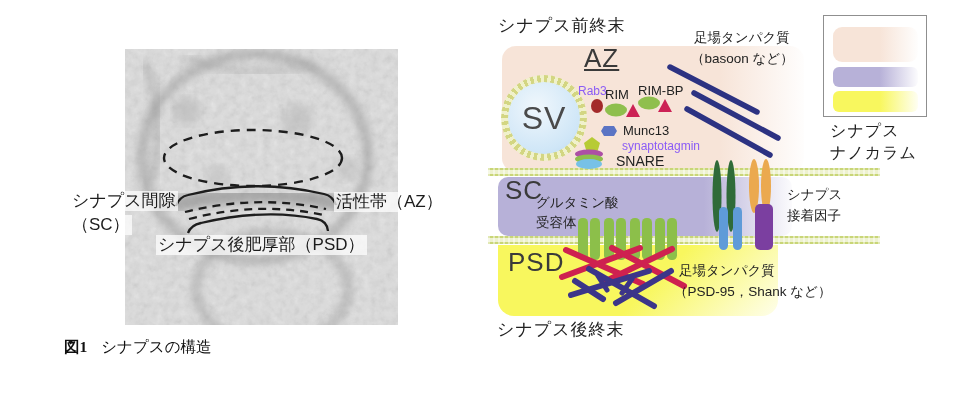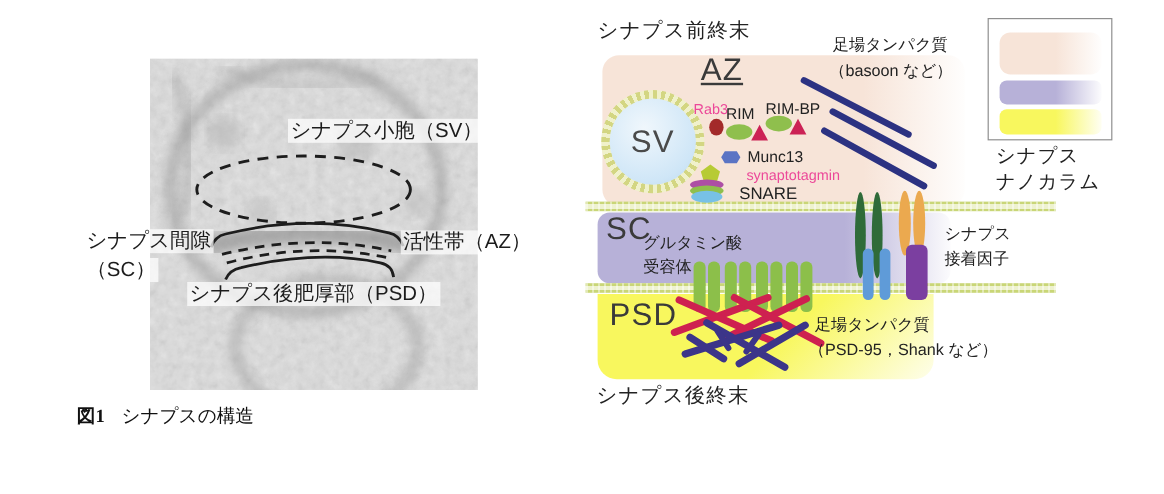--- a/index.html
+++ b/index.html
@@ -2,42 +2,42 @@
 <html style="--az-region: #f7e4d8; --sc-region: #b7b1d8; --psd-region: #f8f75e; --membrane: #c9d677; --sv-fill: #cfe6f7; --rab3-red: #a32a2a; --rim-green: #8fbf4d; --triangle-red: #cc2255; --munc13-blue: #5b74c4; --synaptotagmin-green: #b7cb35; --snare-magenta: #ad4fa5; --snare-cyan: #77c1e6; --scaffold-navy: #2c3282; --scaffold-red: #ce2150; --scaffold-dark-purple: #3c3589; --receptor-green: #8cbf4a; --adhesion-dark-green: #2f6b39; --adhesion-blue: #5f9bd8; --adhesion-orange: #eba94f; --adhesion-purple: #7b3fa0;"><head>
 <meta charset="utf-8">
 <style>
   html,body{margin:0;padding:0;background:#ffffff;}
   .stage{position:relative;width:970px;height:412px;background:#fff;overflow:hidden;
          font-family:"Liberation Sans",sans-serif;}
   .lbl{position:absolute;white-space:nowrap;color:#1c1c1c;line-height:1.15;}
   .em-lbl{font-size:17px;background:rgba(255,255,255,0.72);padding:0 2px;}
   .big{font-size:26px;color:#3a3a3a;letter-spacing:1px;}
   .small{font-size:13px;color:#222;}
-  .tiny{font-size:12px;color:#ec4899;}
+  .tiny{font-size:12px;color:#8b5cf6;}
   .jp17{font-size:17px;color:#222;letter-spacing:1px;}
   
   .em{position:absolute;left:125px;top:49px;width:273px;height:276px;background:#d9d9d9;}
   
   .az-box{position:absolute;left:502px;top:46px;width:302px;height:126px;border-radius:14px;
           background:linear-gradient(to right,var(--az-region) 72%,rgba(247,228,216,0.05) 100%);}
   .membrane{position:absolute;left:488px;width:392px;height:8px;
             background:linear-gradient(var(--membrane) 0 2px,#eef2cf 2px 6px,var(--membrane) 6px 8px);}
   .membrane:after{content:"";position:absolute;inset:0;
             background:repeating-linear-gradient(90deg,rgba(255,255,255,0.45) 0 2px,rgba(0,0,0,0) 2px 5px);}
   .sc-band{position:absolute;left:498px;top:177px;width:294px;height:59px;border-radius:10px;
           background:linear-gradient(to right,var(--sc-region) 70%,rgba(183,177,216,0.05) 100%);}
   .psd-band{position:absolute;left:498px;top:245px;width:280px;height:71px;border-radius:0 0 16px 16px;
           background:linear-gradient(135deg,var(--psd-region) 55%,rgba(248,247,94,0.12) 100%);}
   
   .sv-outer{position:absolute;left:501px;top:75px;width:86px;height:86px;border-radius:50%;
           background:repeating-conic-gradient(#d3d682 0deg 5deg,#f0f1cb 5deg 10deg);}
   .sv-inner{position:absolute;inset:7px;border-radius:50%;
           background:radial-gradient(circle at 40% 35%,#f0f7fc 0%,var(--sv-fill) 70%,#b9d7ef 100%);
           display:flex;align-items:center;justify-content:center;}
-  .sv-txt{font-size:26px;color:#4a4a4a;letter-spacing:1px;}
+  .sv-txt{font-size:32px;color:#4a4a4a;letter-spacing:1px;}
   
   .legend-box{position:absolute;left:823px;top:15px;width:104px;height:102px;background:#fff;
           border:1.5px solid #8f8f8f;box-sizing:border-box;}
   .legend-band{position:absolute;left:9px;width:85px;}
   .lg1{top:11px;height:35px;border-radius:9px;
        background:linear-gradient(to right,var(--az-region) 55%,rgba(246,231,219,0.05));}
   .lg2{top:51px;height:20px;border-radius:6px;
        background:linear-gradient(to right,var(--sc-region) 55%,rgba(196,191,224,0.05));}
   .lg3{top:75px;height:21px;border-radius:6px;
        background:linear-gradient(to right,var(--psd-region) 55%,rgba(248,248,98,0.08));}
@@ -87,21 +87,20 @@
       <g fill="none" stroke="#1d1d1d">
         <ellipse cx="128" cy="109" rx="89" ry="28" stroke-width="2.4" stroke-dasharray="9 7"></ellipse>
         <path stroke-width="2.3" d="M51,157 Q54,148 63,146 Q131,129 199,145 Q208,147 211,156"></path>
         <path stroke-width="2.3" stroke-dasharray="8 6" d="M60,163 Q132,145 201,160"></path>
         <path stroke-width="2.3" stroke-dasharray="8 6" d="M64,170 Q133,152 199,166"></path>
         <path stroke-width="2.3" d="M63,184 Q66,176 76,174 Q140,159 192,170 Q202,172 203,182"></path>
       </g>
     </svg>
   </div>
 
-  <div class="lbl em-lbl" style="left:240px;top:99px;">シナプス小胞（SV）</div>
   <div class="lbl em-lbl" style="left:70px;top:191px;">シナプス間隙</div>
   <div class="lbl em-lbl" style="left:70px;top:215px;text-align:center;">（SC）</div>
   <div class="lbl em-lbl" style="left:334px;top:192px;">活性帯（AZ）</div>
   <div class="lbl em-lbl" style="left:156px;top:235px;">シナプス後肥厚部（PSD）</div>
 
   <div class="az-box"></div>
   <div class="membrane" style="top:168px;"></div>
   <div class="sc-band"></div>
   <div class="membrane" style="top:236px;"></div>
   <div class="psd-band"></div>

